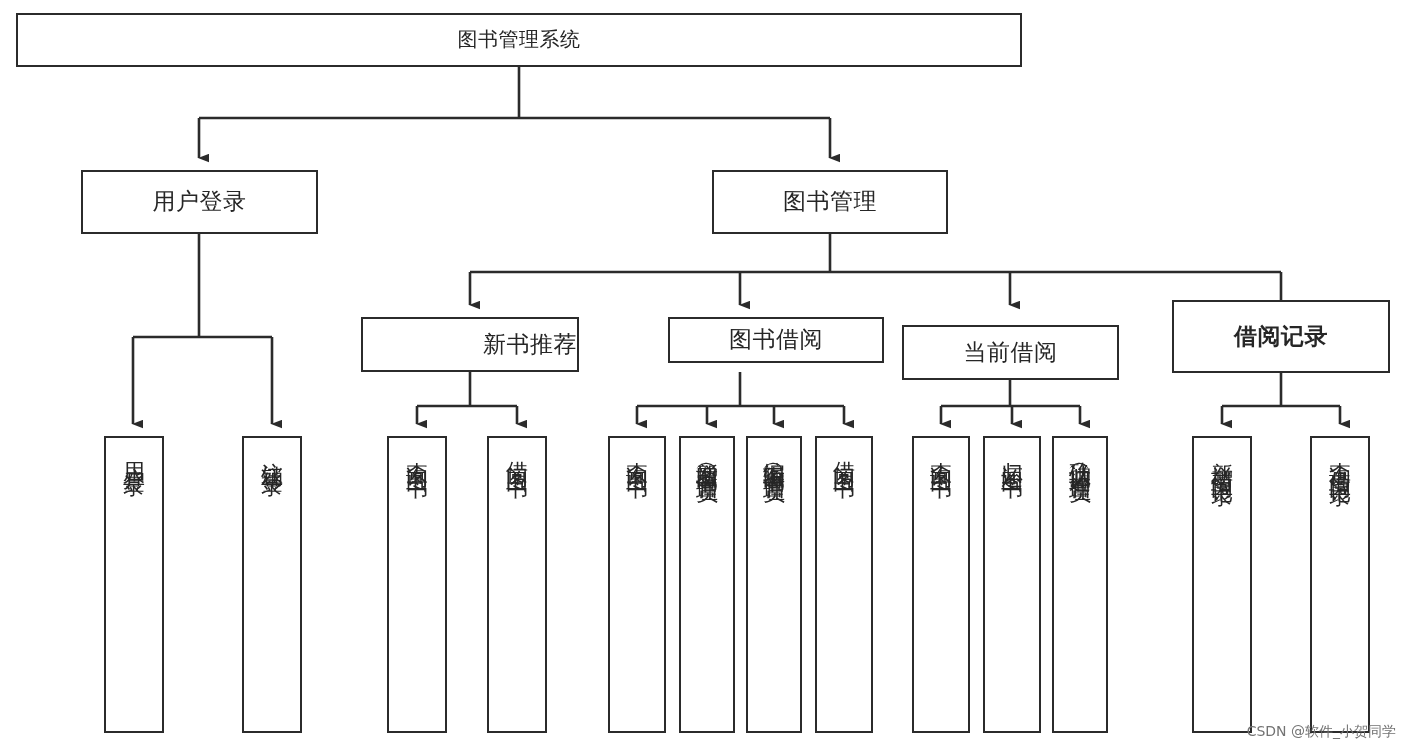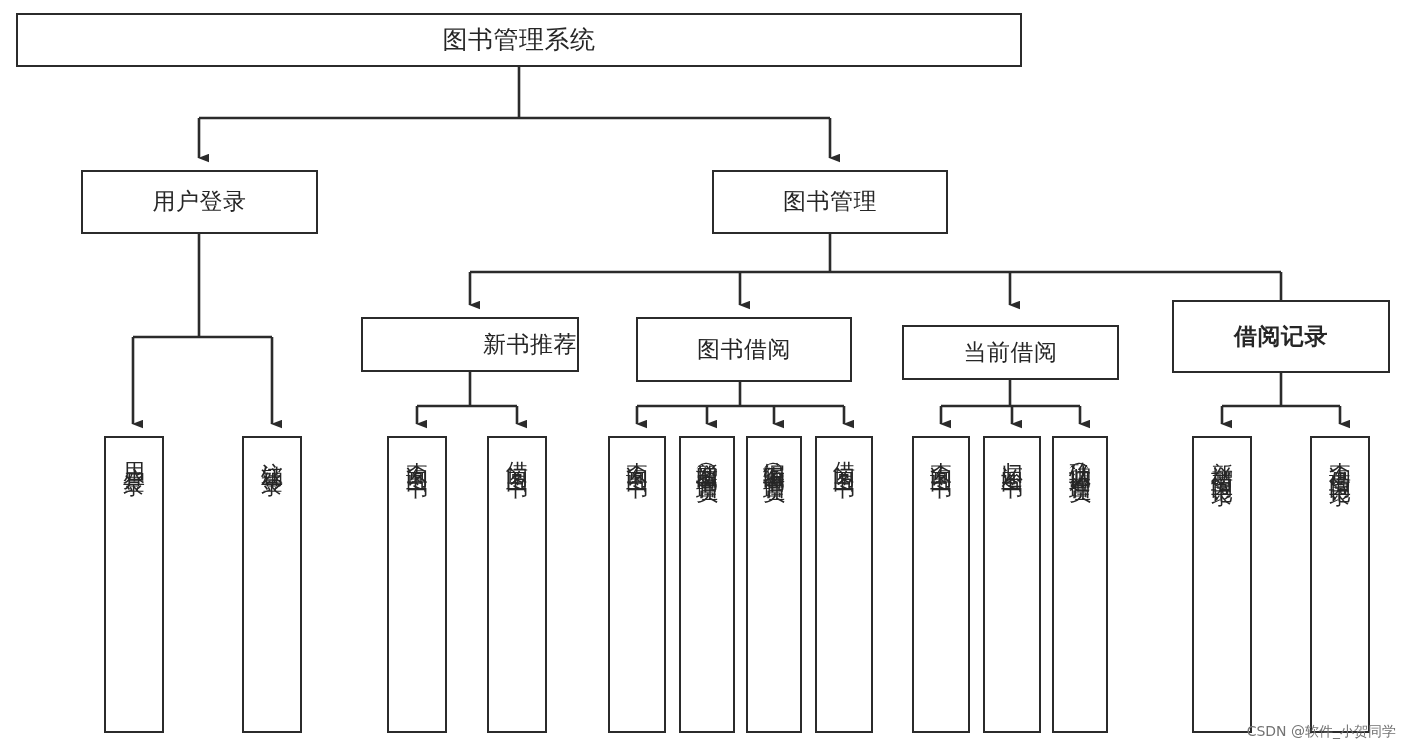--- a/index.html
+++ b/index.html
@@ -37,21 +37,21 @@
     justify-content: center;
     z-index: 2;
   }
   .node-label {
     color: #262626;
     letter-spacing: 0.5px;
     white-space: nowrap;
     line-height: 1.18;
   }
   .node.root .node-label {
-    font-size: 25px;
+    font-size: 20px;
   }
   .node.level1 .node-label,
   .node.level2 .node-label {
     font-size: 23px;
   }
   .node.leaf {
     align-items: flex-start;
     justify-content: center;
     padding-top: 6px;
   }
@@ -139,21 +139,21 @@
   <div class="node level1" style="left: 81px; top: 170px; width: 237px; height: 64px;">
     <span class="node-label">用户登录</span>
   </div>
   <div class="node level1" style="left: 712px; top: 170px; width: 236px; height: 64px;">
     <span class="node-label">图书管理</span>
   </div>
 
   <div class="node level2" style="left: 361px; top: 317px; width: 218px; height: 55px; justify-content: flex-end;">
     <span class="node-label">新书推荐</span>
   </div>
-  <div class="node level2" style="left: 636px; top: 317px; width: 216px; height: 65px;">
+  <div class="node level2" style="left: 668px; top: 317px; width: 216px; height: 46px;">
     <span class="node-label">图书借阅</span>
   </div>
   <div class="node level2" style="left: 902px; top: 325px; width: 217px; height: 55px;">
     <span class="node-label">当前借阅</span>
   </div>
   <div class="node level2" style="left: 1172px; top: 300px; width: 218px; height: 73px; font-weight: bold;">
     <span class="node-label">借阅记录</span>
   </div>
 
   <div class="node leaf" style="left: 104px; top: 436px; width: 60px; height: 297px;">

